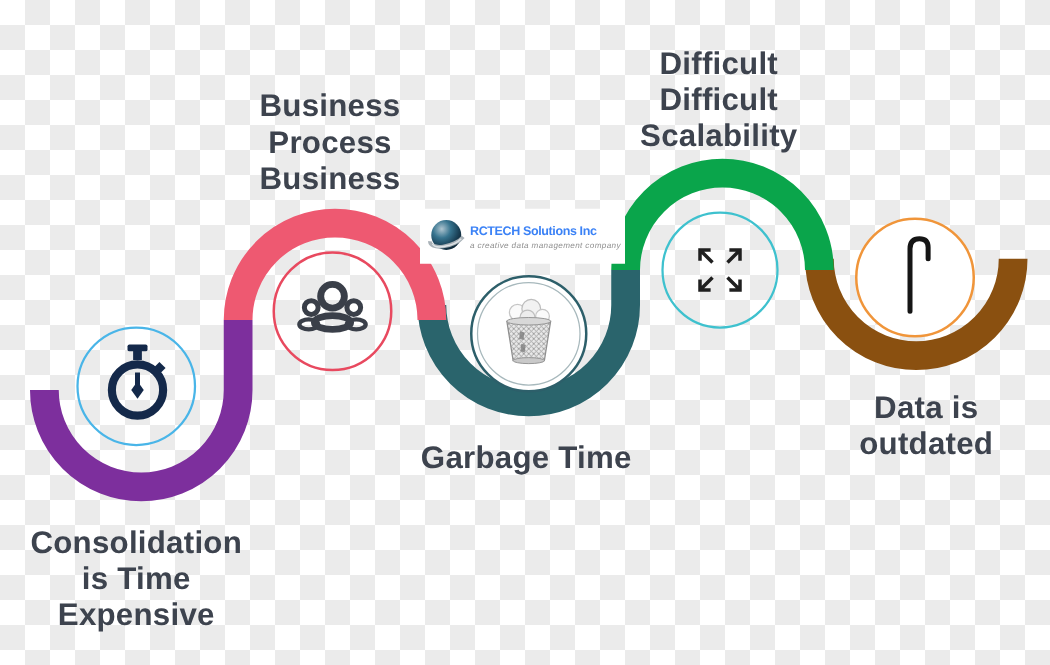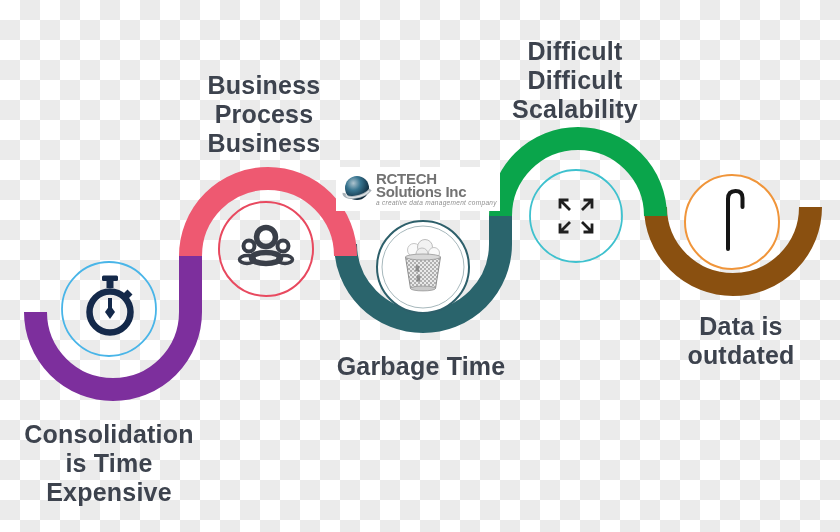--- a/index.html
+++ b/index.html
@@ -16,21 +16,21 @@
     position:absolute;width:220px;text-align:center;
     font-weight:700;font-size:25px;line-height:29px;color:#3d434e;
     letter-spacing:0.2px;
   }
   .logo{
     position:absolute;left:336px;top:167px;width:164px;height:44px;
     background:#ffffff;display:flex;align-items:center;
   }
   .logo .orb{flex:0 0 auto;margin-left:6px;}
   .logo .logo-text{margin-left:4px;display:flex;flex-direction:column;}
-  .logo .brand{font-weight:700;font-size:15px;letter-spacing:-0.3px;color:#737373;line-height:13px;}
+  .logo .brand{font-weight:700;font-size:10px;letter-spacing:-0.3px;color:#3b82f6;line-height:13px;}
   .logo .tagline{font-style:italic;font-size:6.5px;color:#8f8f8f;letter-spacing:0.3px;margin-top:1px;}
 </style>
 </head>
 <body>
 
 <div class="stage">
 
   <svg class="ribbon" width="840" height="532" viewBox="0 0 840 532">
     <defs>
       <pattern id="mesh" width="4" height="4" patternUnits="userSpaceOnUse">

